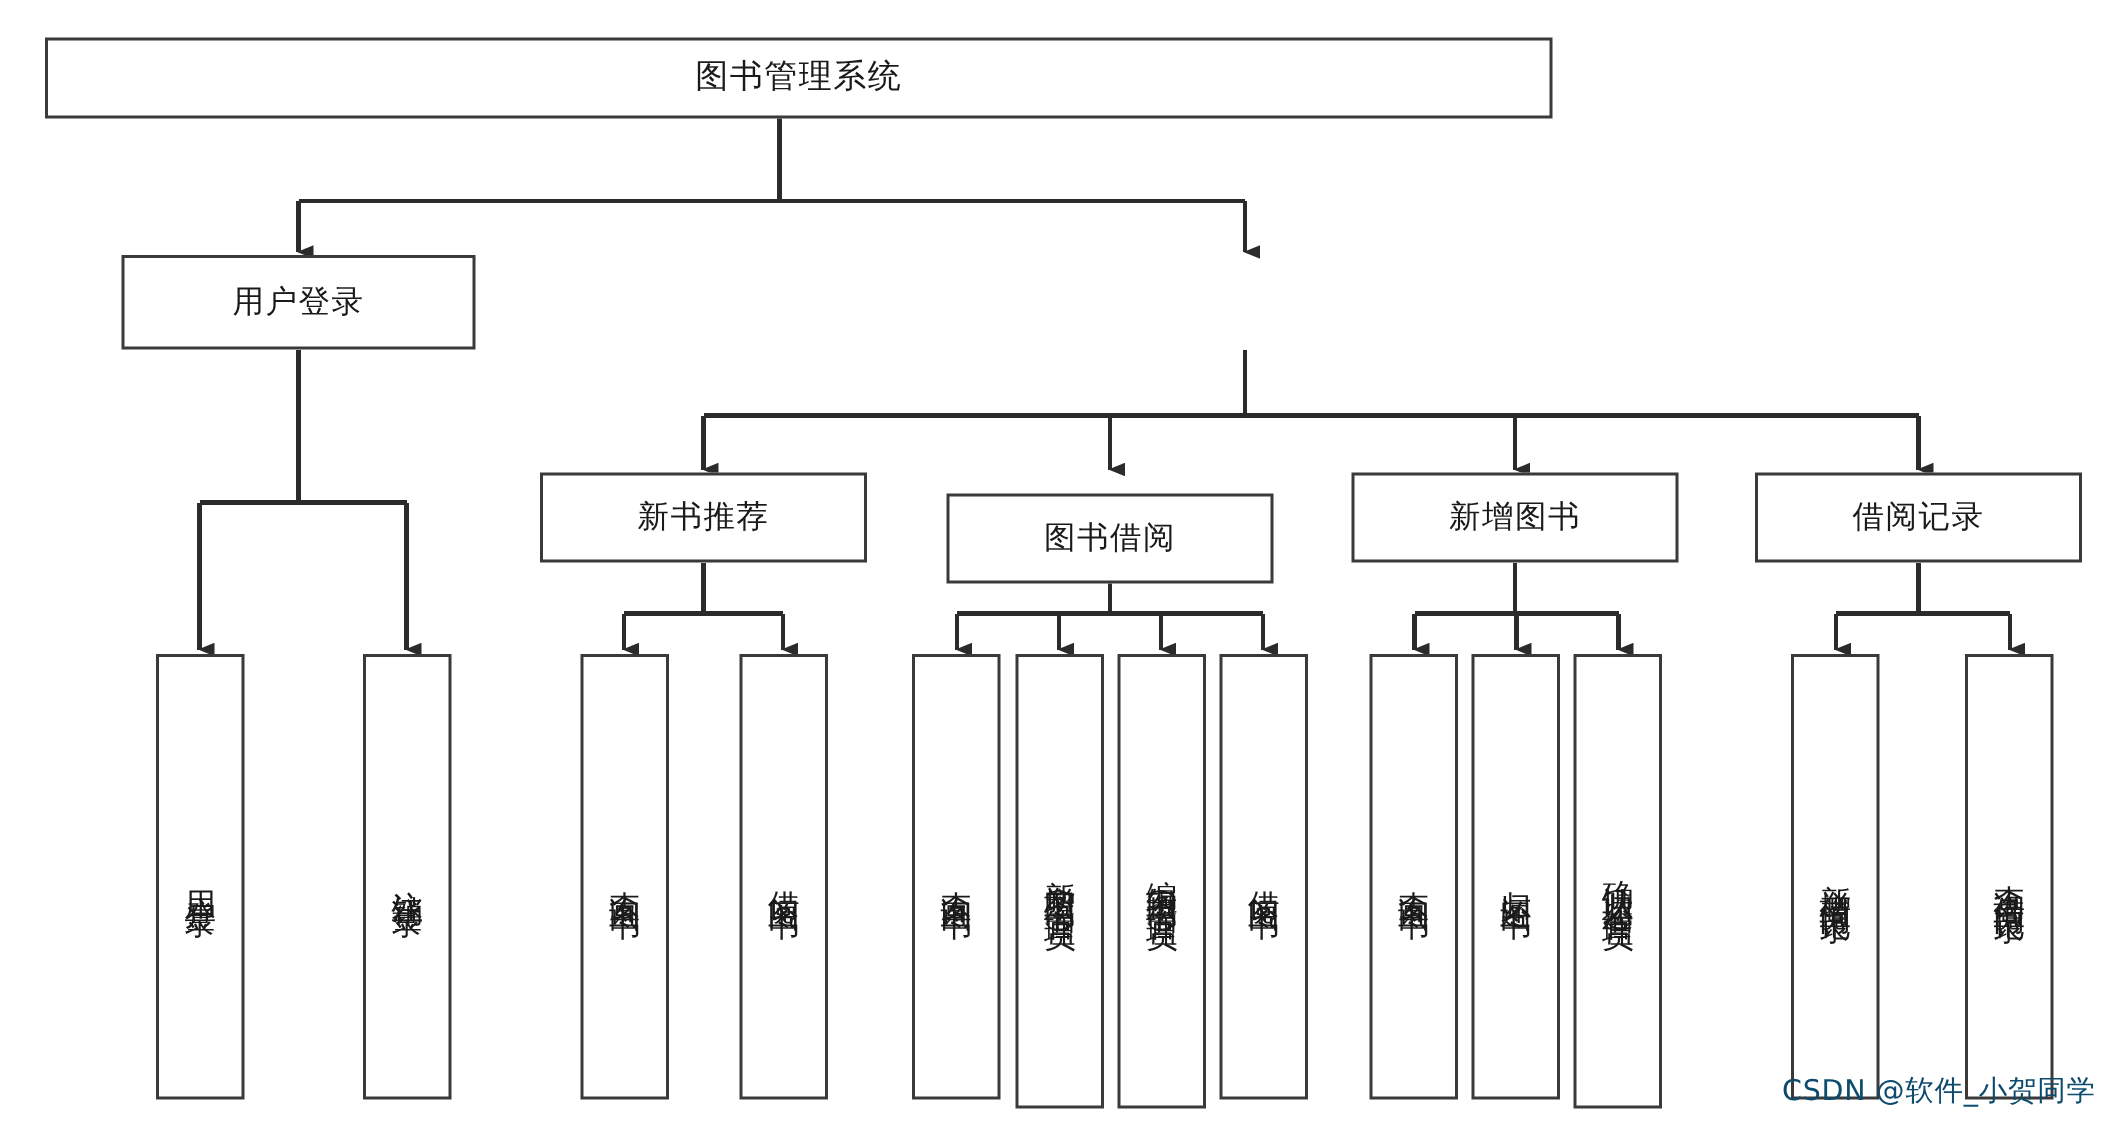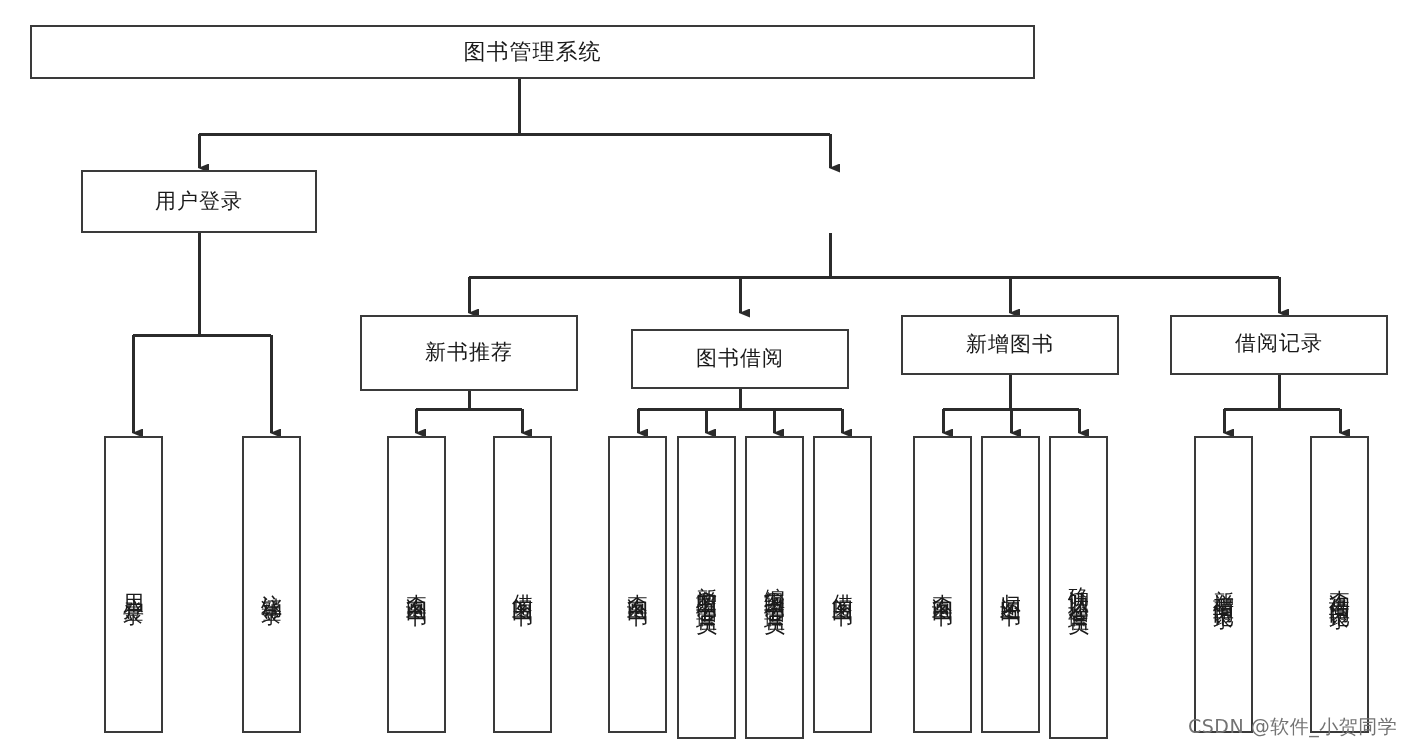--- a/index.html
+++ b/index.html
@@ -48,21 +48,21 @@
     letter-spacing:4px;
     line-height:1.05;
     white-space:nowrap;
   }
   .node.root{ font-size:22px; }
   .watermark{
     position:absolute;
     left:1188px;
     top:714px;
     font-size:19px;
-    color:#737373;
+    color:#0c4a6e;
     white-space:nowrap;
     z-index:5;
     letter-spacing:0.5px;
   }
 </style>
 </head>
 <body>
 
 <div id="canvas">
 
@@ -118,30 +118,30 @@
   </svg>
 
   <div class="node h root" style="left:30px; top:13px; width:1005px; height:54px;margin-top:12px;">
     <span>图书管理系统</span>
   </div>
 
   <div class="node h" style="left:81px; top:170px; width:236px; height:63px;">
     <span>用户登录</span>
   </div>
 
-  <div class="node h" style="left:360px; top:315px; width:218px; height:76px;">
+  <div class="node h" style="left:360px; top:315px; width:218px; height:60px;">
     <span>新书推荐</span>
   </div>
   <div class="node h" style="left:631px; top:315px; width:218px; height:60px;margin-top:14px;">
     <span>图书借阅</span>
   </div>
   <div class="node h" style="left:901px; top:315px; width:218px; height:60px;">
     <span>新增图书</span>
   </div>
-  <div class="node h" style="left:1170px; top:315px; width:218px; height:60px;font-family:Liberation Mono, monospace;">
+  <div class="node h" style="left:1170px; top:315px; width:218px; height:60px;">
     <span>借阅记录</span>
   </div>
 
   <div class="node v" style="left:104px; top:436px; width:59px; height:297px;">
     <span class="vtext">用户登录</span>
   </div>
   <div class="node v" style="left:242px; top:436px; width:59px; height:297px;">
     <span class="vtext">注销登录</span>
   </div>
 

